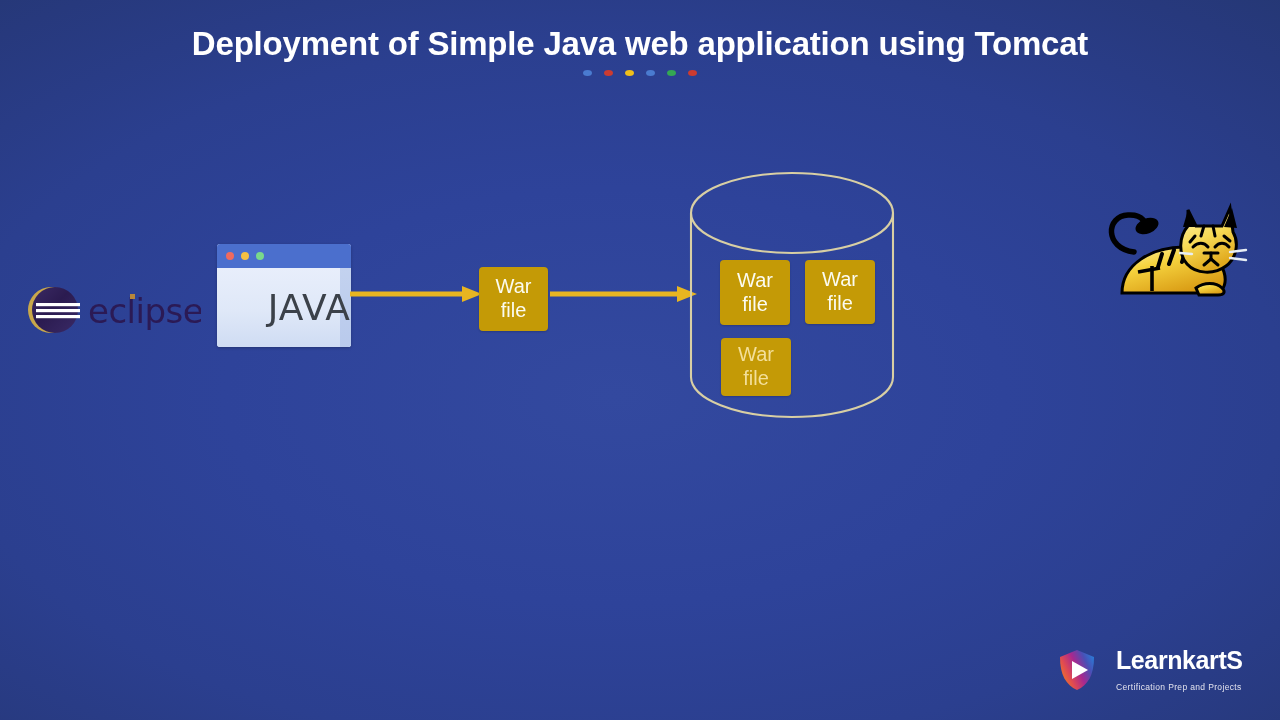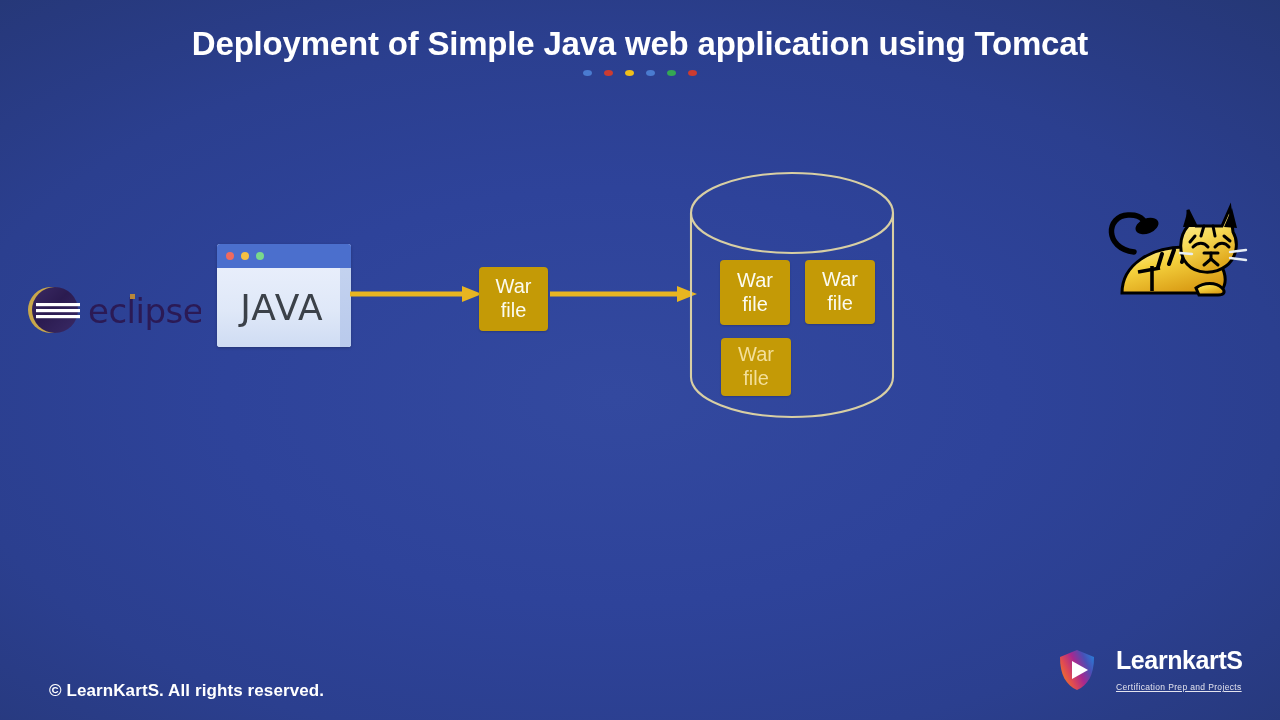--- a/index.html
+++ b/index.html
@@ -85,21 +85,21 @@
     height: 8px;
     border-radius: 50%;
     display: block;
   }
   #java-body {
     position: relative;
     height: 79px;
     background: linear-gradient(180deg, #e8eefb 0%, #dfe8f8 55%, #cfdcf3 100%);
     display: flex;
     align-items: center;
-    justify-content: center;
+    justify-content: flex-end;
   }
   #java-body::after {
     content: "";
     position: absolute;
     right: 0;
     top: 0;
     bottom: 0;
     width: 11px;
     background: linear-gradient(180deg,#c3d2ef 0%, #b9caec 100%);
   }
@@ -167,21 +167,20 @@
     font-size: 25px;
     font-weight: bold;
     color: #ffffff;
     letter-spacing: -0.4px;
   }
   #brand-tagline {
     font-size: 8.5px;
     color: #e3e3ee;
     letter-spacing: 0.35px;
     margin-top: 10px;
-    text-decoration: underline;
   }
 </style>
 </head>
 <body>
 
 <div id="slide">
 
   <div id="title-block">
     <div id="slide-title">Deployment of Simple Java web application using Tomcat</div>
     <div id="title-dots">
@@ -315,21 +314,20 @@
     <path d="M111 67 L104 73" stroke="#000000" stroke-width="3" stroke-linecap="round"></path>
     <path d="M111 67 L118 73" stroke="#000000" stroke-width="3" stroke-linecap="round"></path>
 
     <g stroke="#e7eef4" stroke-width="2.4" stroke-linecap="round">
       <path d="M130 60 L146 58"></path>
       <path d="M130 66 L146 68"></path>
       <path d="M92 62 L80 61"></path>
     </g>
   </svg>
 
-  <div id="copyright">© LearnKartS. All rights reserved.</div>
 
   <div id="brand-logo">
     <svg width="38" height="42" viewBox="0 0 38 42">
       <defs>
         <linearGradient id="shield-grad" x1="0" y1="0.75" x2="1" y2="0.2">
           <stop offset="0%" stop-color="#f0801e"></stop>
           <stop offset="26%" stop-color="#e04a52"></stop>
           <stop offset="52%" stop-color="#a8288f"></stop>
           <stop offset="78%" stop-color="#4a4fb5"></stop>
           <stop offset="100%" stop-color="#2b7ad6"></stop>

